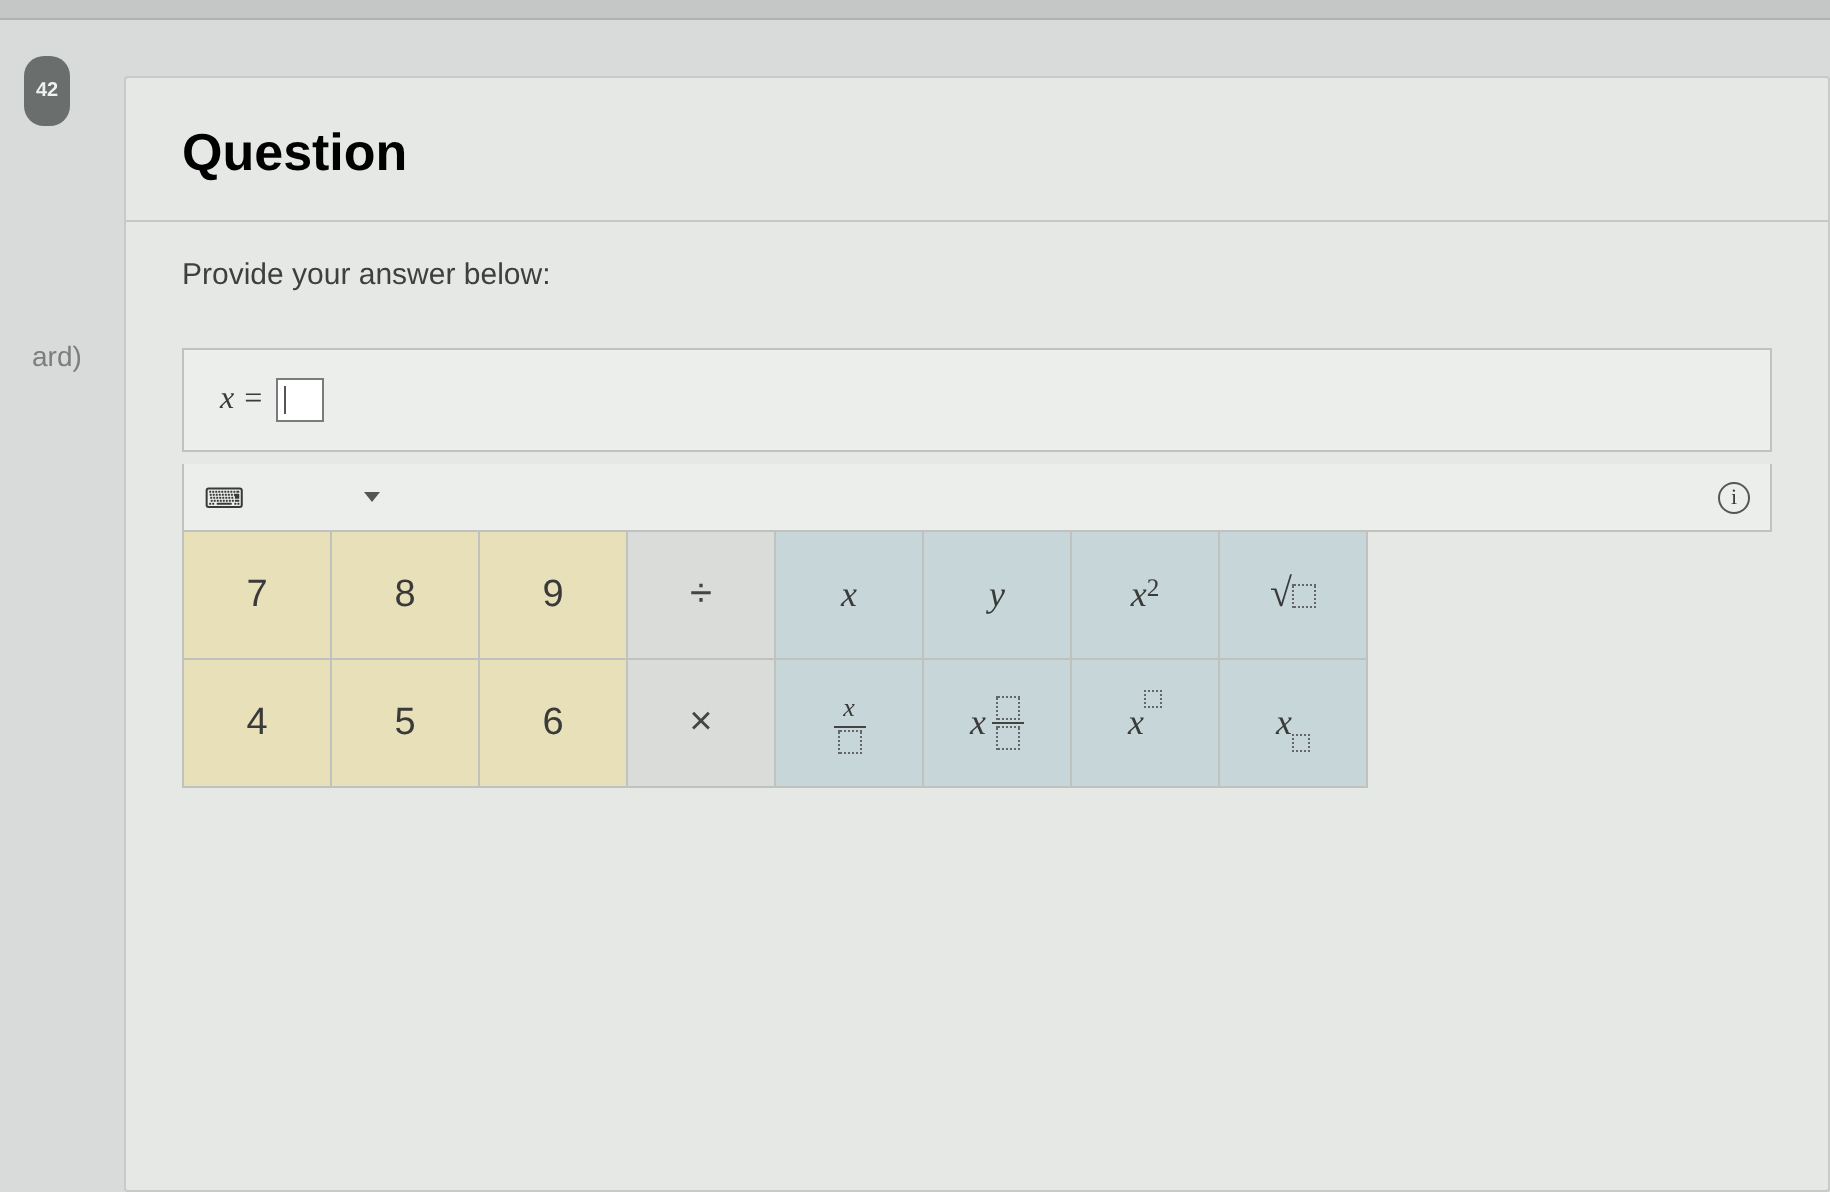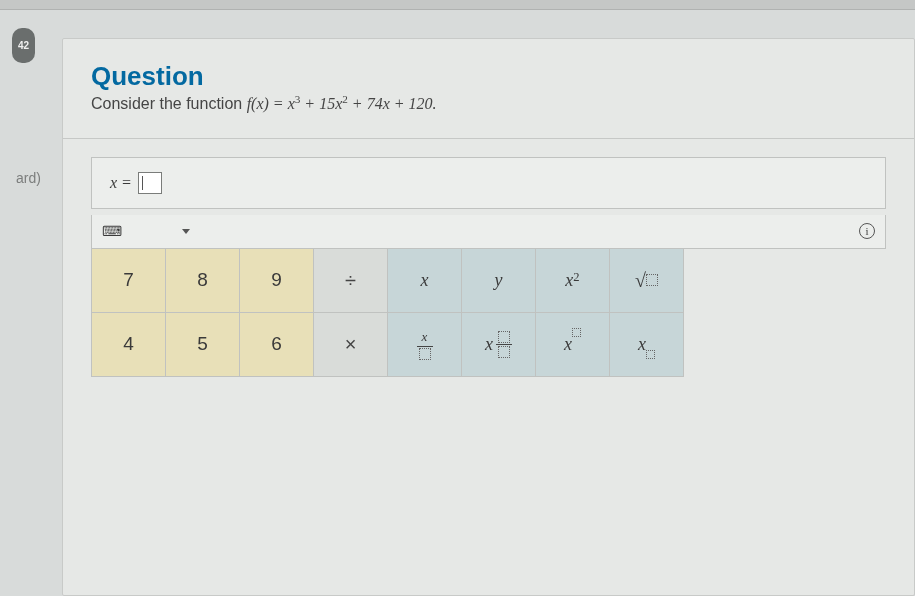--- a/index.html
+++ b/index.html
@@ -40,21 +40,22 @@
   width: 853px;
   height: 558px;
   background: #e6e8e6;
   border: 1px solid #c8cac8;
   border-radius: 2px;
   padding: 22px 28px 0 28px;
 }
 .q-title {
   font-size: 26px;
   font-weight: bold;
-  color: #0369a1;
+  color: #000000;
+  margin-bottom: 18px;
 }
 .q-body {
   font-size: 16px;
   color: #454545;
   line-height: 1.4;
   margin-bottom: 22px;
 }
 .math { font-family: Georgia, 'Times New Roman', serif; font-style: italic; }
 .sup { font-size: 0.7em; vertical-align: super; font-style: normal; }
 .divider {
@@ -160,30 +161,25 @@
 
 <div class="top-bar"></div>
 
 <div class="badge">42</div>
 <div class="side-label">ard)</div>
 
 <div class="card">
 
   <div class="q-title">Question</div>
 
-  <div class="q-body">
-    <span>Consider the function </span>
-    <span class="math">
-      <span>f(x) = </span><span>x</span><span class="sup">3</span><span> + 15</span><span>x</span><span class="sup">2</span><span> + 74</span><span>x</span><span> + 120.</span>
-    </span>
-  </div>
 
 
   <hr class="divider">
 
+  <div class="prompt-label">Provide your answer below:</div>
 
   <div class="answer-area">
     <div class="answer-inline">
       <span class="math">x =</span>
       <span class="answer-box"></span>
     </div>
   </div>
 
   <div class="toolbar">
     <span class="tb-kbd">⌨</span>

